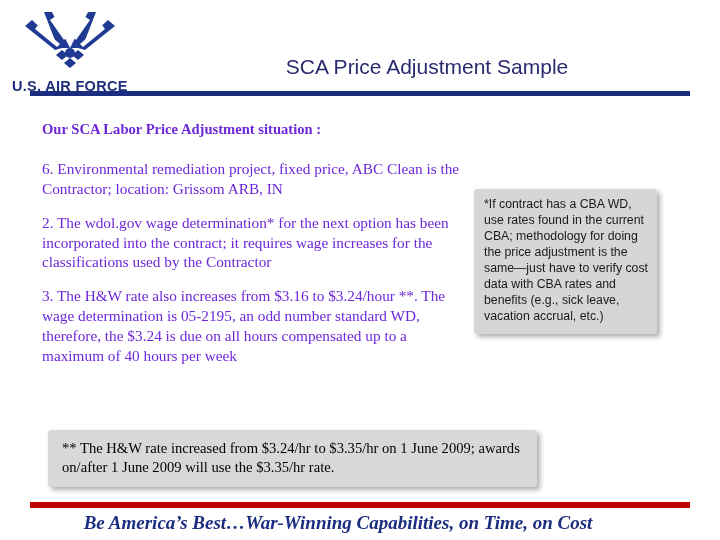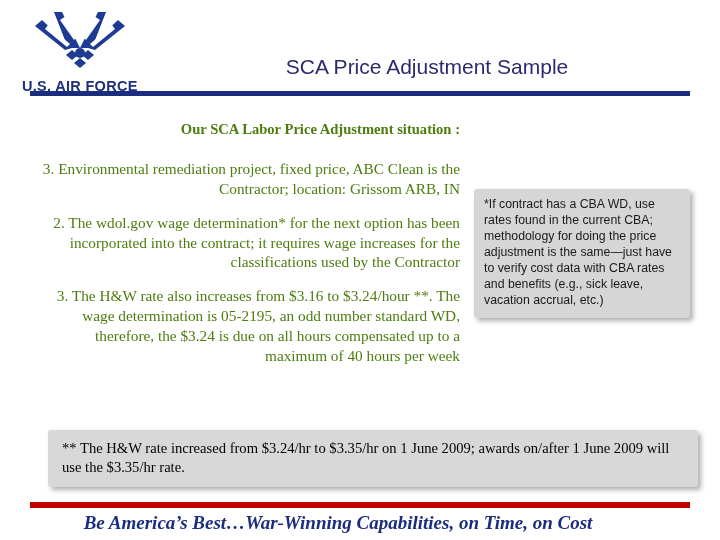--- a/index.html
+++ b/index.html
@@ -18,21 +18,21 @@
     position: absolute;
     left: 0; top: 0;
     width: 720px;
     height: 540px;
     background: #ffffff;
   }
 
   
   .logo-block {
     position: absolute;
-    left: 18px;
+    left: 8px;
     top: 8px;
     width: 124px;
     height: 88px;
   }
   .logo-mark {
     position: absolute;
     left: 14px;
     top: 0px;
     width: 96px;
     height: 62px;
@@ -69,59 +69,58 @@
     height: 5px;
     background: #1b2d7e;
   }
 
   
   .body-text {
     position: absolute;
     left: 42px;
     top: 120px;
     width: 418px;
-    color: #4d7c0f;
+    color: #6d28d9;
     font-size: 15.3px;
     line-height: 1.30;
-    text-align: right;
   }
   .body-text p {
     margin: 0 0 14px 0;
   }
   .body-text p.lead {
     font-weight: bold;
     font-size: 14.6px;
     margin-bottom: 20px;
   }
   .body-text p.para2 { margin-top: 2px; }
   .body-text p.para3 { margin-top: 2px; }
 
   
   .callout {
     position: absolute;
     left: 474px;
     top: 189px;
-    width: 216px;
+    width: 183px;
     box-sizing: border-box;
     padding: 8px 8px 9px 10px;
     background: #d6d6d6;
     border-radius: 3px;
     box-shadow: 3px 3px 5px rgba(110,110,110,0.55);
     font-family: "Liberation Sans", sans-serif;
     font-size: 12.3px;
     line-height: 1.30;
     color: #1a1a1a;
   }
 
   
   .footnote {
     position: absolute;
     left: 48px;
     top: 430px;
-    width: 650px;
+    width: 489px;
     box-sizing: border-box;
     padding: 9px 12px 11px 14px;
     background: #d8d8d8;
     border-radius: 3px;
     box-shadow: 3px 3px 5px rgba(110,110,110,0.55);
     font-size: 14.6px;
     line-height: 1.28;
     color: #000000;
   }
 
@@ -171,21 +170,21 @@
       </g>
     </svg>
     <div class="logo-wordmark">U.S. AIR FORCE</div>
   </div>
 
   <div class="slide-title">SCA Price Adjustment Sample</div>
   <div class="header-rule"></div>
 
   <div class="body-text">
     <p class="lead">Our SCA Labor Price Adjustment situation :</p>
-    <p class="para1">3.  Environmental remediation project, fixed price, ABC Clean is the Contractor; location: Grissom ARB, IN</p>
+    <p class="para1">6.  Environmental remediation project, fixed price, ABC Clean is the Contractor; location: Grissom ARB, IN</p>
     <p class="para2">2. The wdol.gov wage determination* for the next option has been incorporated into the contract; it requires wage increases for the classifications used by the Contractor</p>
     <p class="para3">3. The H&amp;W rate also increases from $3.16 to $3.24/hour **.  The wage determination is 05-2195, an odd number standard WD, therefore, the $3.24 is due on all hours compensated up to a maximum of 40 hours per week</p>
   </div>
 
   <div class="callout">*If contract has a CBA WD, use rates found in the current CBA; methodology for doing the price adjustment is the same—just have to verify cost data with CBA rates and benefits (e.g., sick leave, vacation accrual, etc.)</div>
 
   <div class="footnote">** The H&amp;W rate increased from $3.24/hr to $3.35/hr on 1 June 2009; awards on/after 1 June 2009 will use the $3.35/hr rate.</div>
 
   <div class="footer-rule"></div>
   <div class="footer-tagline">Be America’s Best…War-Winning Capabilities, on Time, on Cost</div>

